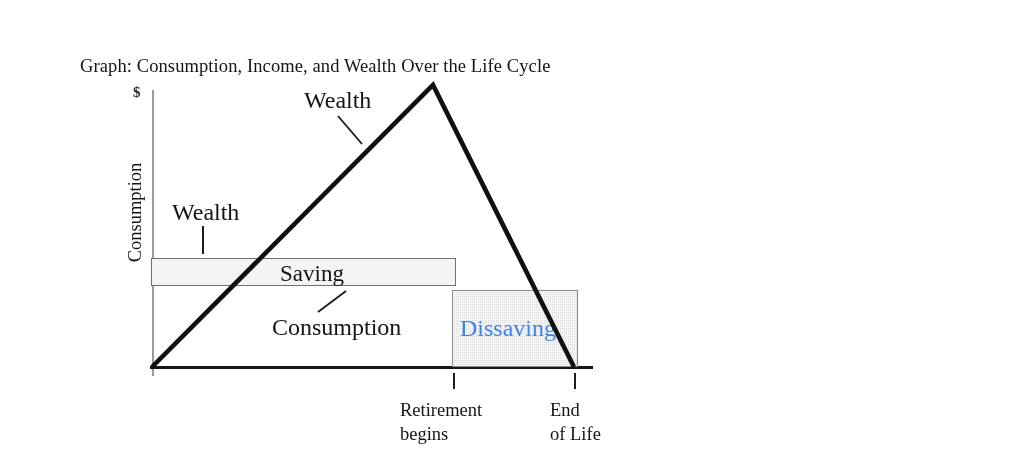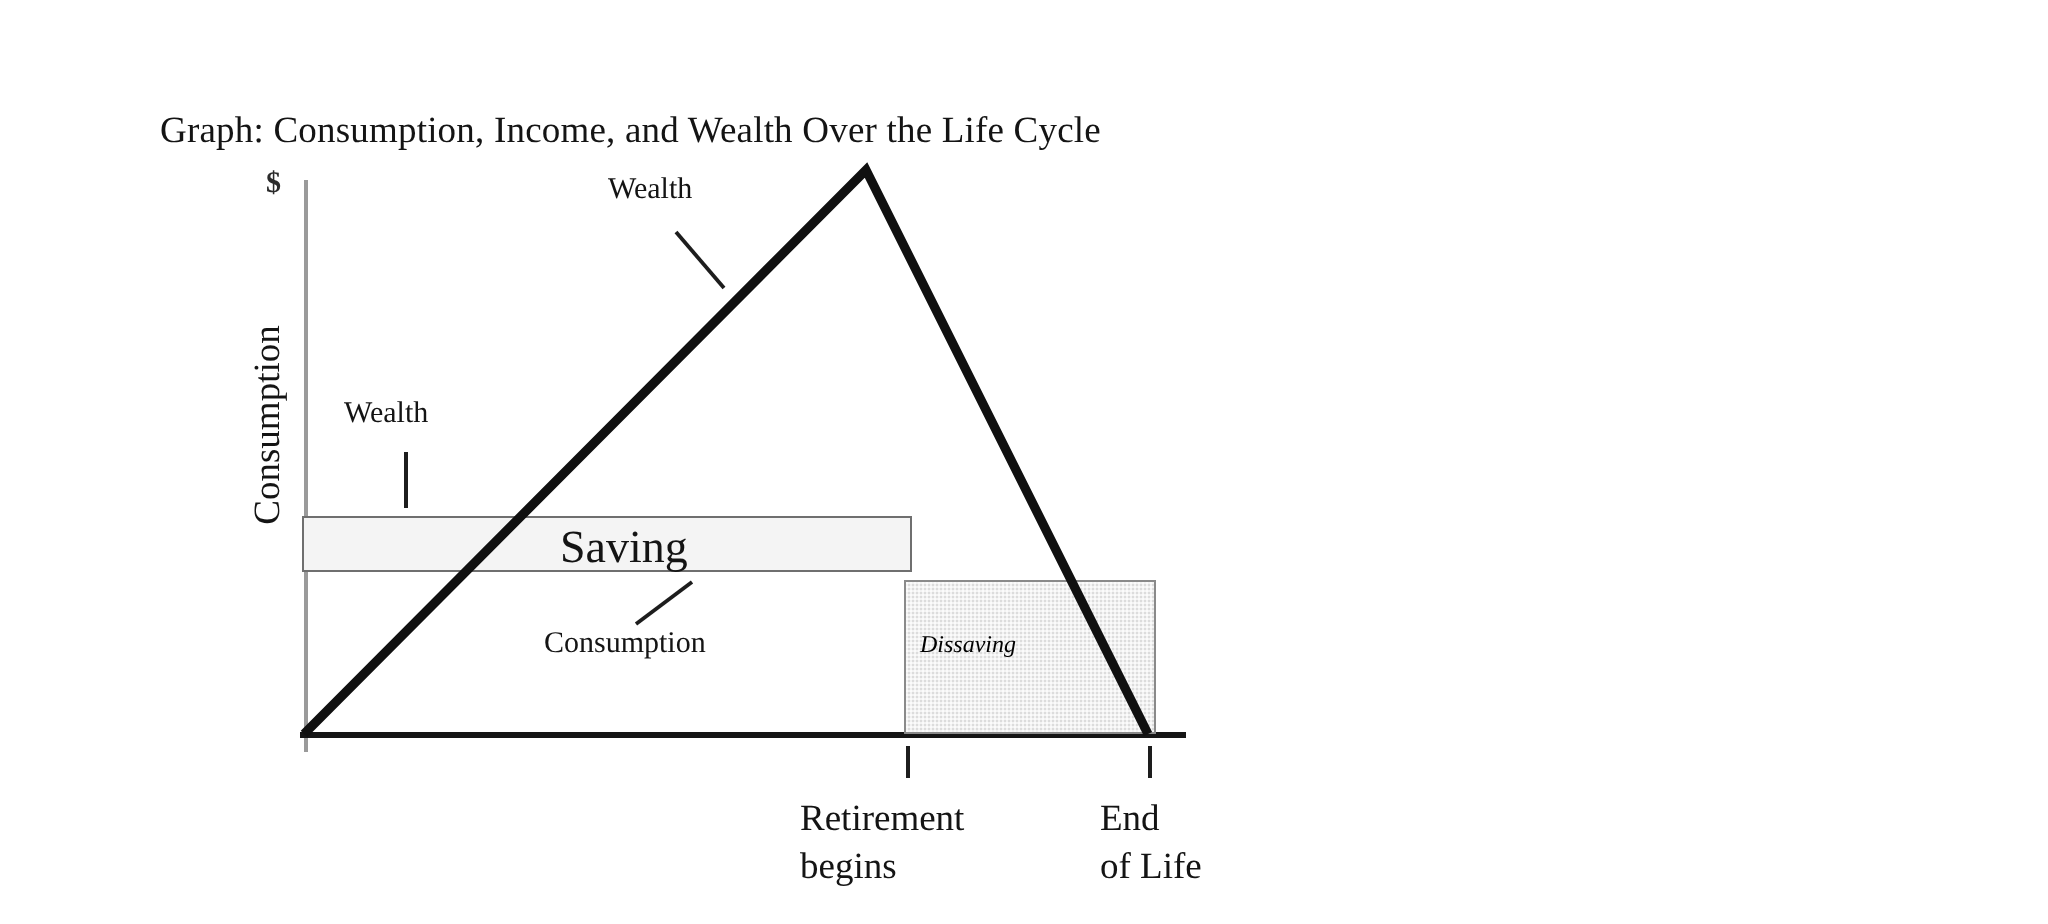--- a/index.html
+++ b/index.html
@@ -116,30 +116,29 @@
     background-image:
       repeating-linear-gradient(0deg,   rgba(255,255,255,.65) 0 1px, rgba(255,255,255,0) 1px 2px),
       repeating-linear-gradient(90deg,  rgba(255,255,255,.65) 0 1px, rgba(255,255,255,0) 1px 2px);
     border: 1.3px solid #8a8a8a;
     box-sizing: border-box;
   }
   .dissaving-label {
     position: absolute;
     left: 360px;
     top: 233px;
-    font-size: 12px;
-    white-space: nowrap;
-    color: #000000;
-    font-style: italic;
+    font-size: 24px;
+    white-space: nowrap;
+    color: #3b82f6;
   }
 
   
   .ann {
     position: absolute;
-    font-size: 15px;
+    font-size: 24px;
     white-space: nowrap;
     color: #141414;
   }
   .ann-wealth      { left: 204px;  top: 5px;   }
   .ann-income      { left: 72px;   top: 117px; }
   .ann-consumption { left: 172px;  top: 232px; }
 
   
   .leader-income {
     position: absolute;

